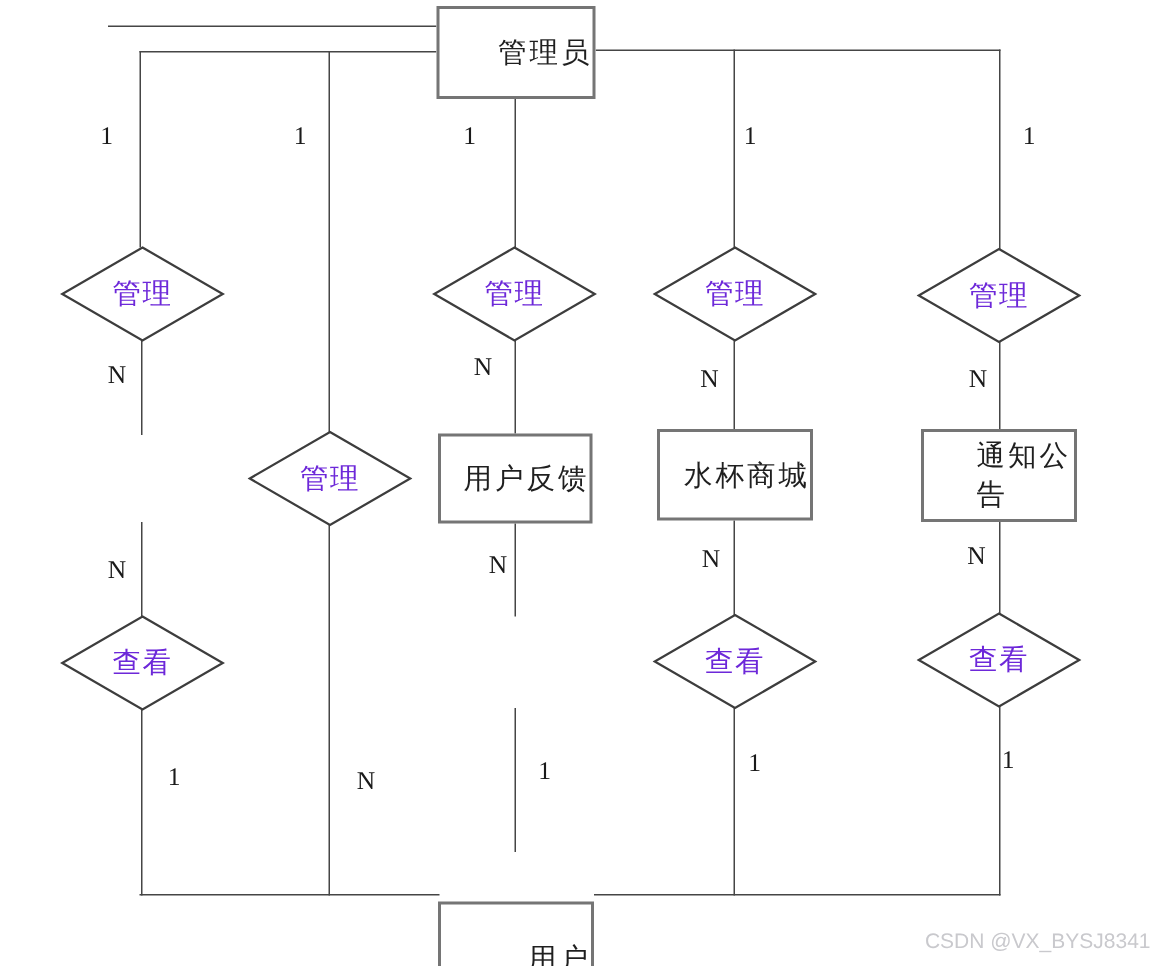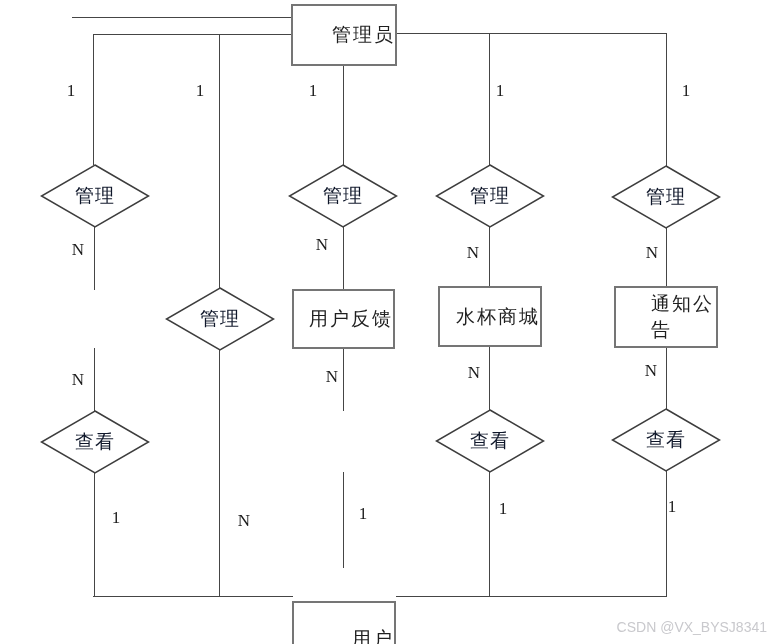--- a/index.html
+++ b/index.html
@@ -19,21 +19,21 @@
     box-sizing:border-box;
     z-index:3;
   }
   .diamond{
     position:absolute;width:110px;height:64px;z-index:3;
   }
   .diamond svg{position:absolute;left:0;top:0;}
   .diamond .dlabel{
     position:absolute;left:0;top:0;width:110px;height:64px;
     display:flex;align-items:center;justify-content:center;
-    font-size:19px;color:#0f172a;letter-spacing:1px;
+    font-size:19px;color:#6d28d9;letter-spacing:1px;
   }
   .hline{position:absolute;height:0;border-top:1.5px solid #454545;z-index:1;}
   .vline{position:absolute;width:0;border-left:1.5px solid #454545;z-index:1;}
   .card{
     position:absolute;
     transform:translate(-50%,-50%);
     font-size:17px;color:#1a1a1a;
     z-index:4;
     font-family:"Liberation Serif","DejaVu Serif",serif;
   }

